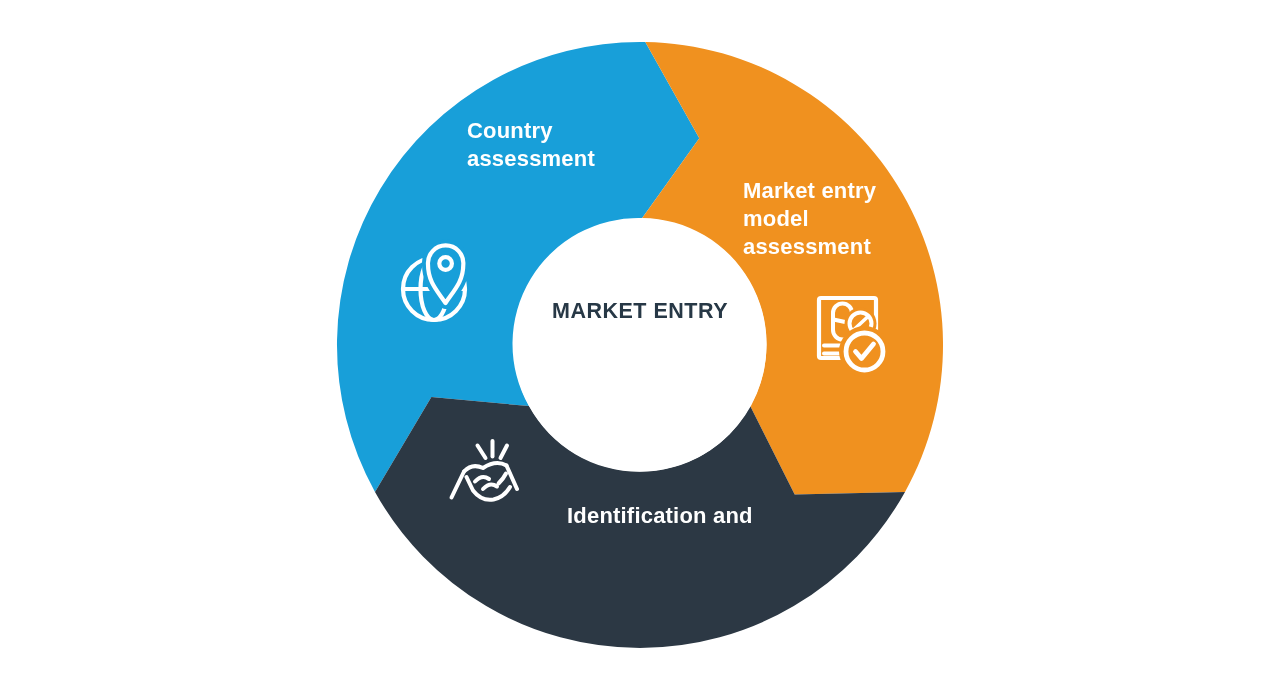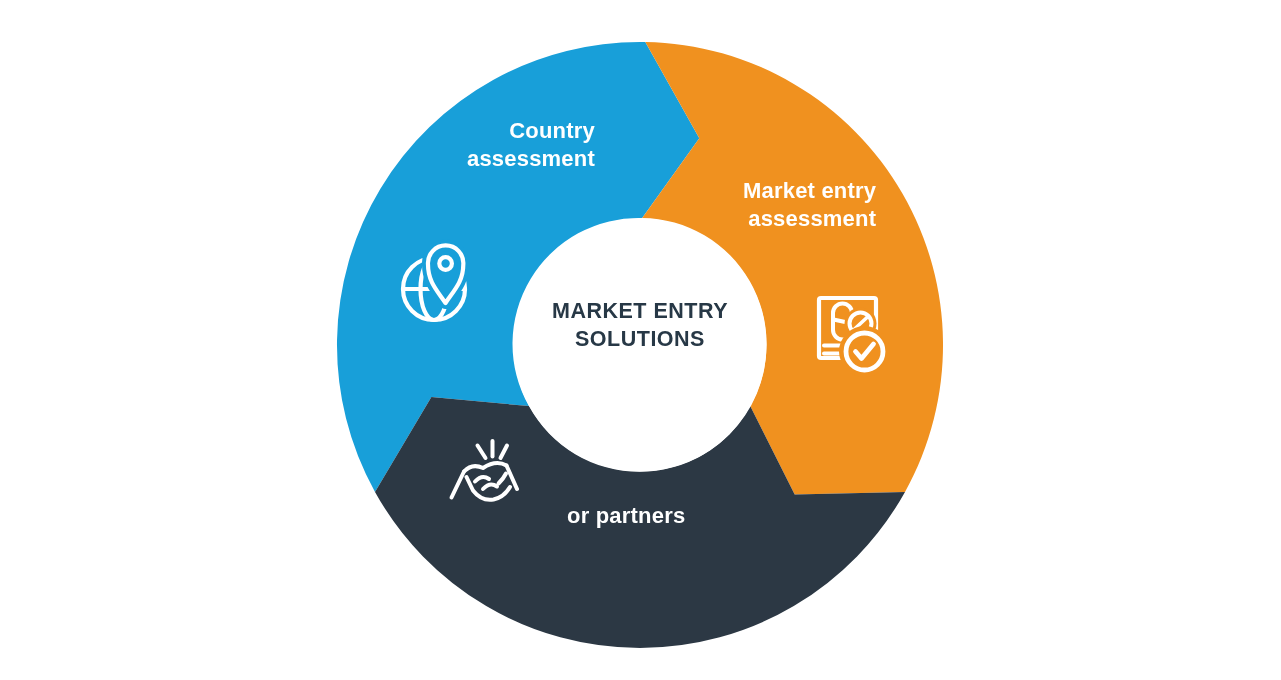--- a/index.html
+++ b/index.html
@@ -2,21 +2,21 @@
 <html><head>
 <meta charset="utf-8">
 <style>
   html,body{margin:0;padding:0;background:#ffffff;}
   .canvas{
     position:relative;width:1281px;height:680px;background:#ffffff;overflow:hidden;
     font-family:"Liberation Sans","DejaVu Sans",sans-serif;
   }
   .canvas svg{position:absolute;left:0;top:0;}
   .ico{fill:none;stroke:#ffffff;stroke-linecap:round;stroke-linejoin:round;}
-  .seg-label{position:absolute;color:#ffffff;font-weight:700;font-size:22px;line-height:27.5px;letter-spacing:0.2px;text-align:right;}
+  .seg-label{position:absolute;color:#ffffff;font-weight:700;font-size:22px;line-height:27.5px;letter-spacing:0.2px;}
   #label-country{left:467px;top:117px;}
   #label-model{left:743px;top:177px;line-height:28px;}
   #label-targets{left:567px;top:502px;line-height:27px;}
   .center-title{
     position:absolute;left:490px;top:297px;width:300px;text-align:center;
     color:#273846;font-weight:700;font-size:21.5px;line-height:28px;letter-spacing:0.5px;
   }
 </style>
 </head>
 <body>
@@ -71,25 +71,25 @@
     </g>
   </svg>
 
   <div class="seg-label" id="label-country">
     <div>Country</div>
     <div>assessment</div>
   </div>
 
   <div class="seg-label" id="label-model">
     <div>Market entry</div>
+    <div>model</div>
     <div>assessment</div>
   </div>
 
   <div class="seg-label" id="label-targets">
-    <div>or partners</div>
+    <div>Identification and</div>
   </div>
 
   <div class="center-title">
     <div>MARKET ENTRY</div>
-    <div>SOLUTIONS</div>
   </div>
 
 </div>
 
 </body></html>

